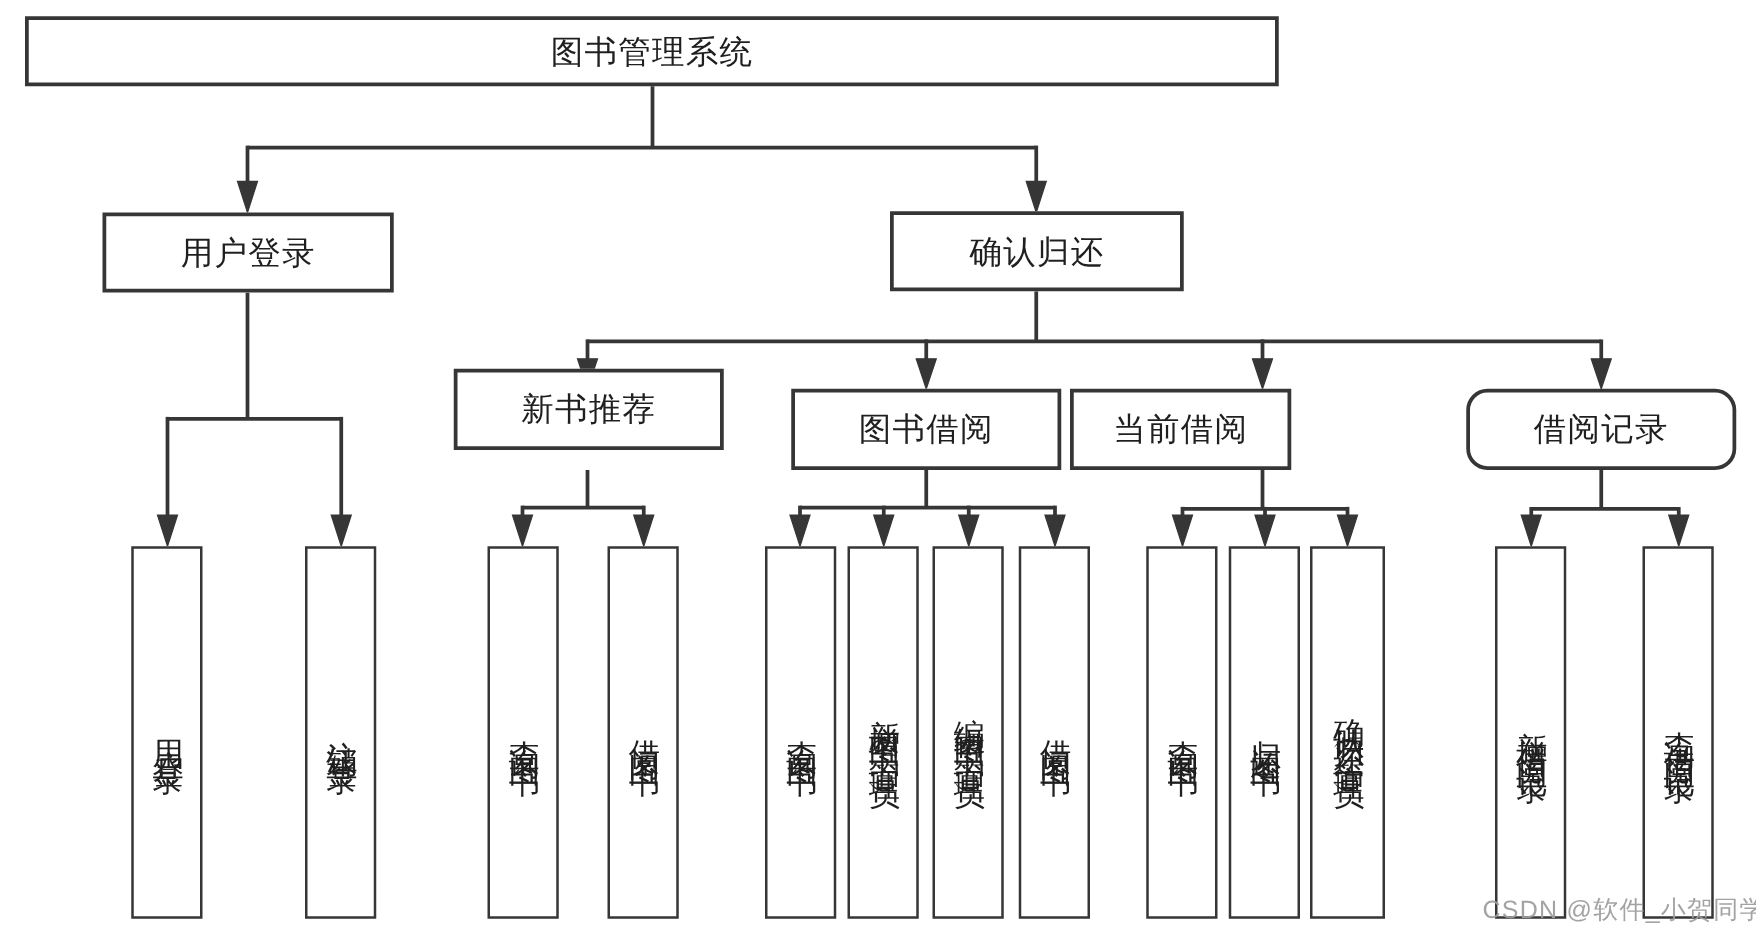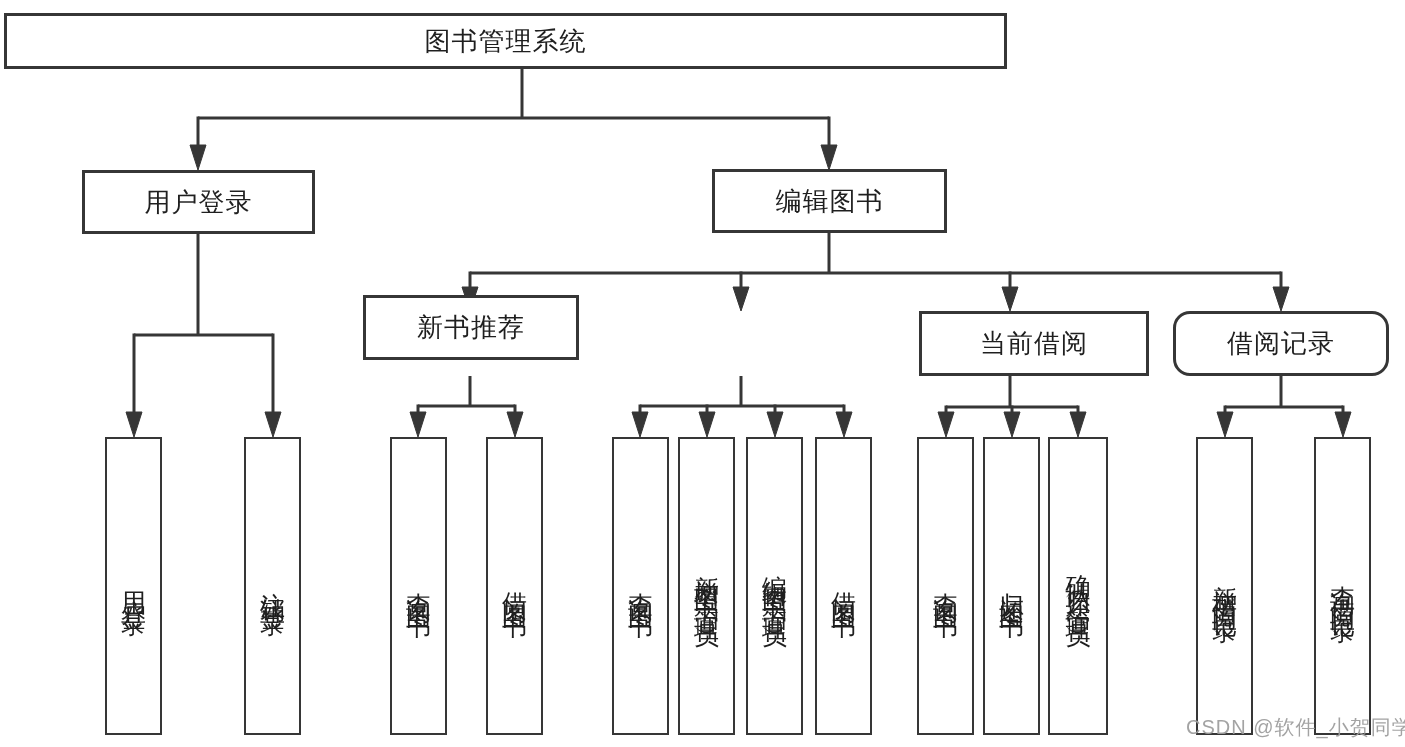--- a/index.html
+++ b/index.html
@@ -114,35 +114,38 @@
 
       <line x1="1281" y1="376" x2="1281" y2="407"></line>
       <line x1="1225" y1="407" x2="1343" y2="407"></line>
       <line x1="1225" y1="405.5" x2="1225" y2="414"></line>
       <polygon points="1217,412 1233,412 1225,437" stroke-width="1"></polygon>
       <line x1="1343" y1="405.5" x2="1343" y2="414"></line>
       <polygon points="1335,412 1351,412 1343,437" stroke-width="1"></polygon>
     </g>
   </svg>
 
-  <div class="node node-h" style="left:4px; top:13px; width:1003px; height:56px;">
+  <div class="node node-h" style="left:20px; top:13px; width:1003px; height:56px;">
     <span>图书管理系统</span>
   </div>
 
   <div class="node node-h" style="left:82px; top:170px; width:233px; height:64px;">
     <span>用户登录</span>
   </div>
   <div class="node node-h" style="left:712px; top:169px; width:235px; height:64px;">
-    <span>编辑图书</span>
+    <span>确认归还</span>
   </div>
 
   <div class="node node-h" style="left:363px; top:295px; width:216px; height:65px;">
     <span>新书推荐</span>
   </div>
-  <div class="node node-h" style="left:919px; top:311px; width:230px; height:65px;">
+  <div class="node node-h" style="left:633px; top:311px; width:216px; height:65px;">
+    <span>图书借阅</span>
+  </div>
+  <div class="node node-h" style="left:856px; top:311px; width:177px; height:65px;">
     <span>当前借阅</span>
   </div>
   <div class="node node-h" style="left:1173px; top:311px; width:216px; height:65px;border-radius:17px;">
     <span>借阅记录</span>
   </div>
 
   <div class="node node-leaf" style="left:105px; top:437px; width:57px; height:298px;">
     <span class="vtext">用户登录</span>
   </div>
   <div class="node node-leaf" style="left:244px; top:437px; width:57px; height:298px;">

